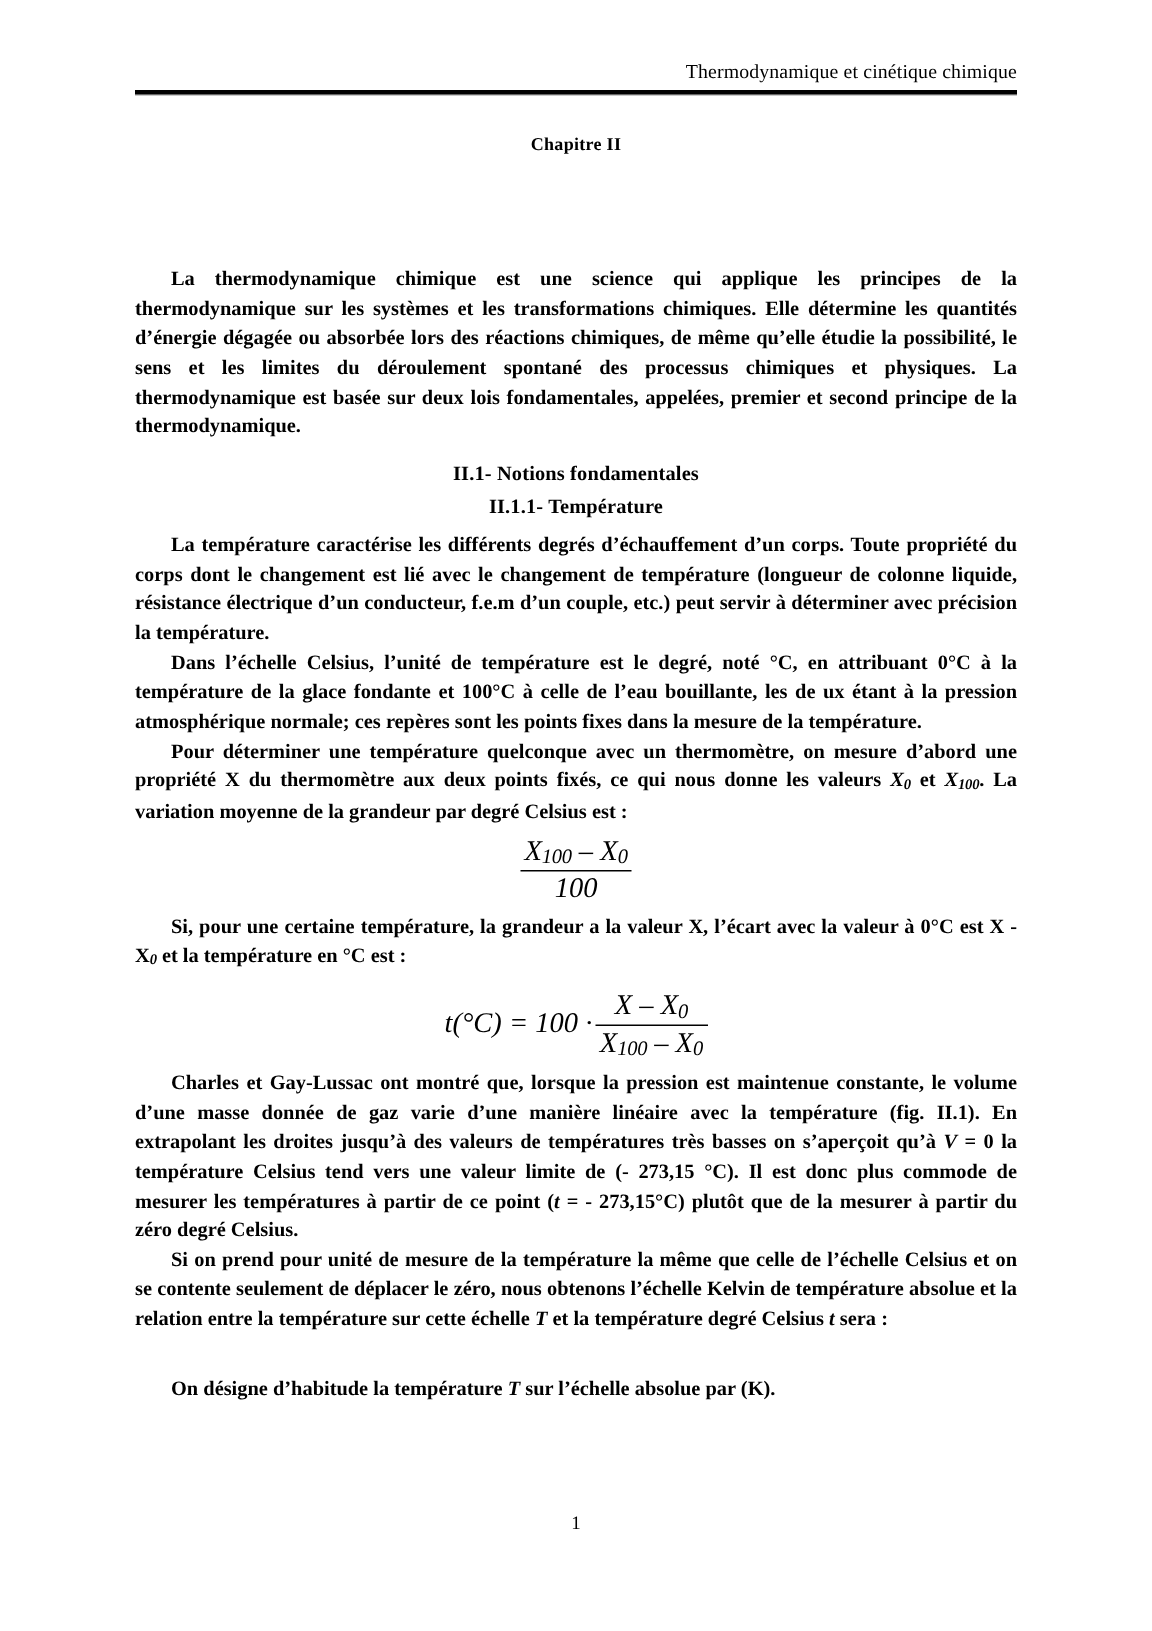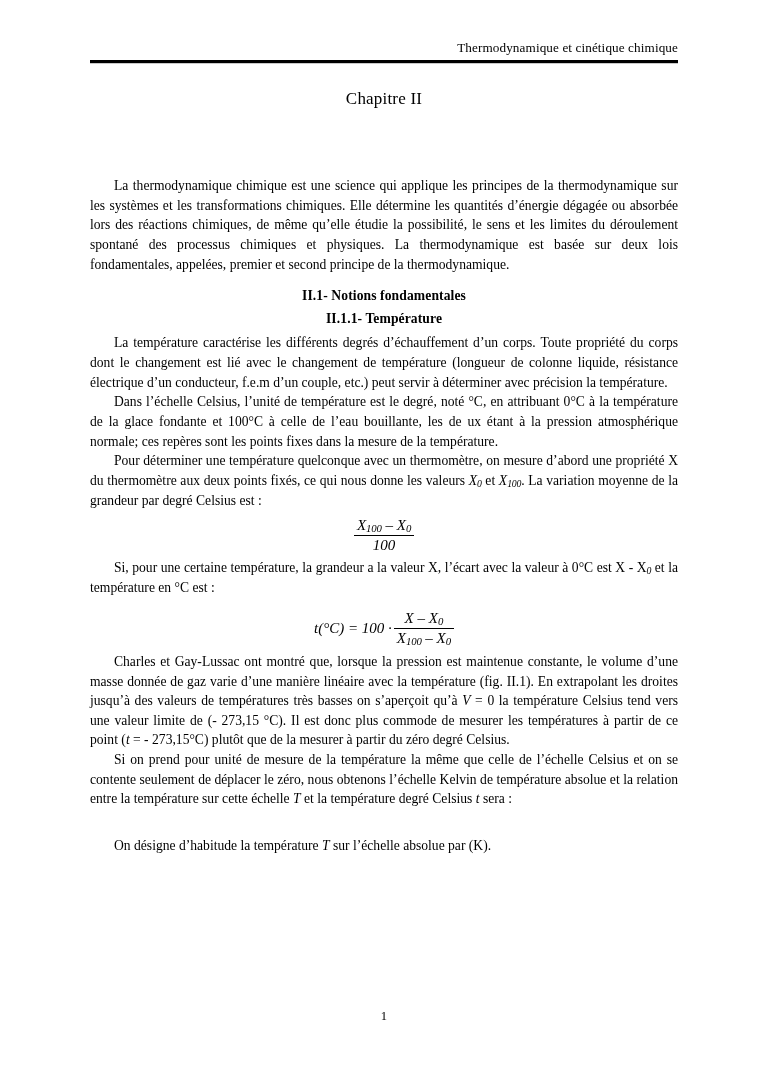--- a/index.html
+++ b/index.html
@@ -48,22 +48,22 @@
 
   
   .title-block {
     position: absolute;
     left: 90px;
     top: 88px;
     width: 588px;
     text-align: center;
   }
   .title-line-1 {
-    font-size: 17px;
-    font-weight: normal;
+    font-size: 12px;
+    font-weight: bold;
     line-height: 1.35;
     letter-spacing: 0.2px;
   }
   .title-line-2 {
     margin-top: 9px;
     font-size: 15.4px;
     font-weight: bold;
     line-height: 1.35;
     letter-spacing: 0.2px;
   }
@@ -79,20 +79,21 @@
   p.body {
     margin: 0;
     font-size: 13.6px;
     line-height: 1.445;
     text-align: justify;
     text-justify: inter-word;
     hyphens: none;
   }
   p.indent {
     text-indent: 24px;
+    font-weight: bold;
   }
   p.gap-before {
     margin-top: 27px;
   }
   p.gap-small {
     margin-top: 5px;
   }
 
   h3.section {
     margin: 0;
@@ -117,21 +118,21 @@
     font-size: 0.72em;
     font-style: italic;
     vertical-align: -0.18em;
     letter-spacing: -0.2px;
   }
 
   
   .equation {
     text-align: center;
     font-style: italic;
-    font-size: 15px;
+    font-size: 19px;
     line-height: 1.2;
   }
   .eq-gap {
     margin-top: 6px;
   }
   .eq-gap-lg {
     margin-top: 12px;
   }
 
   .frac {

